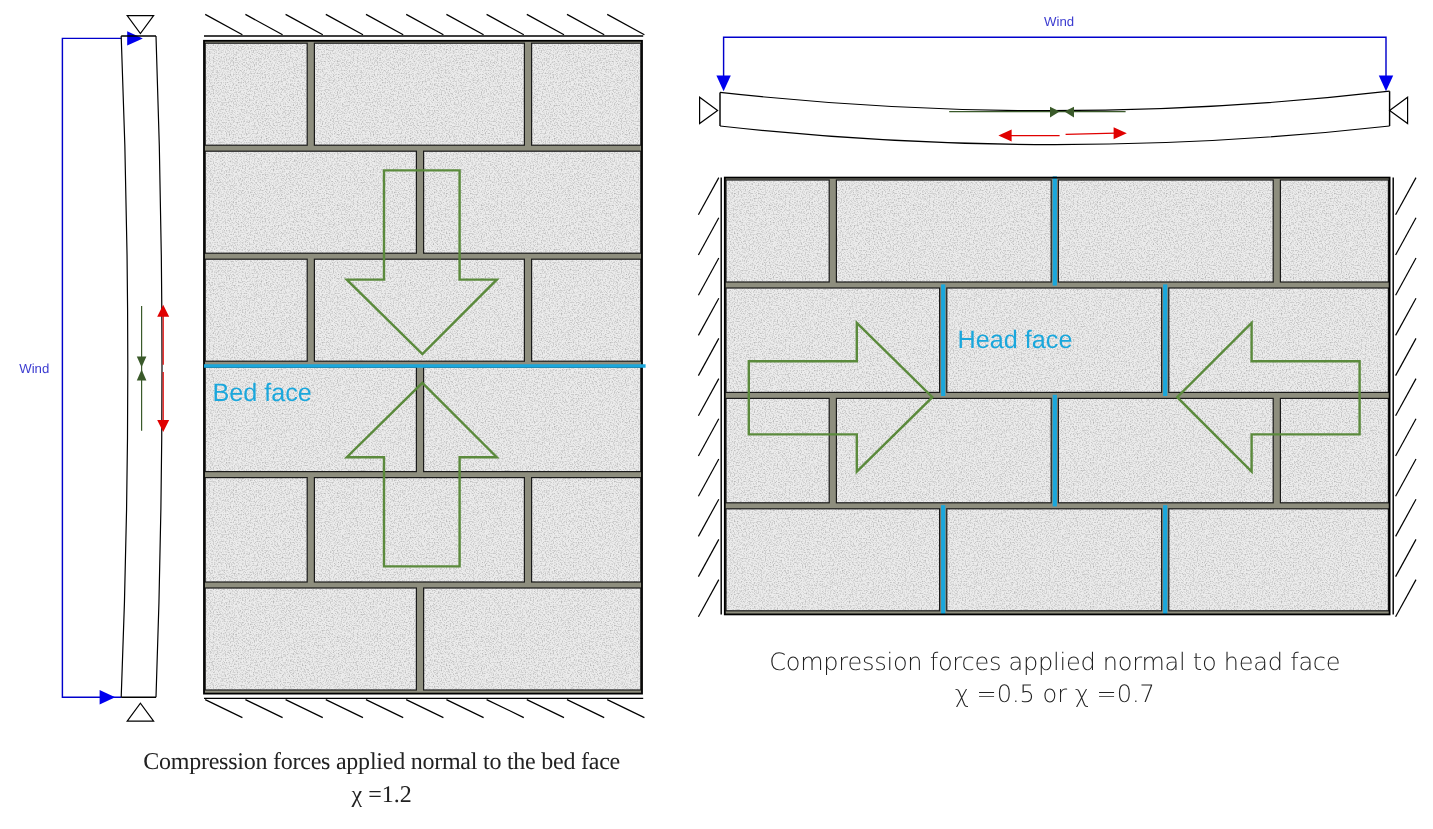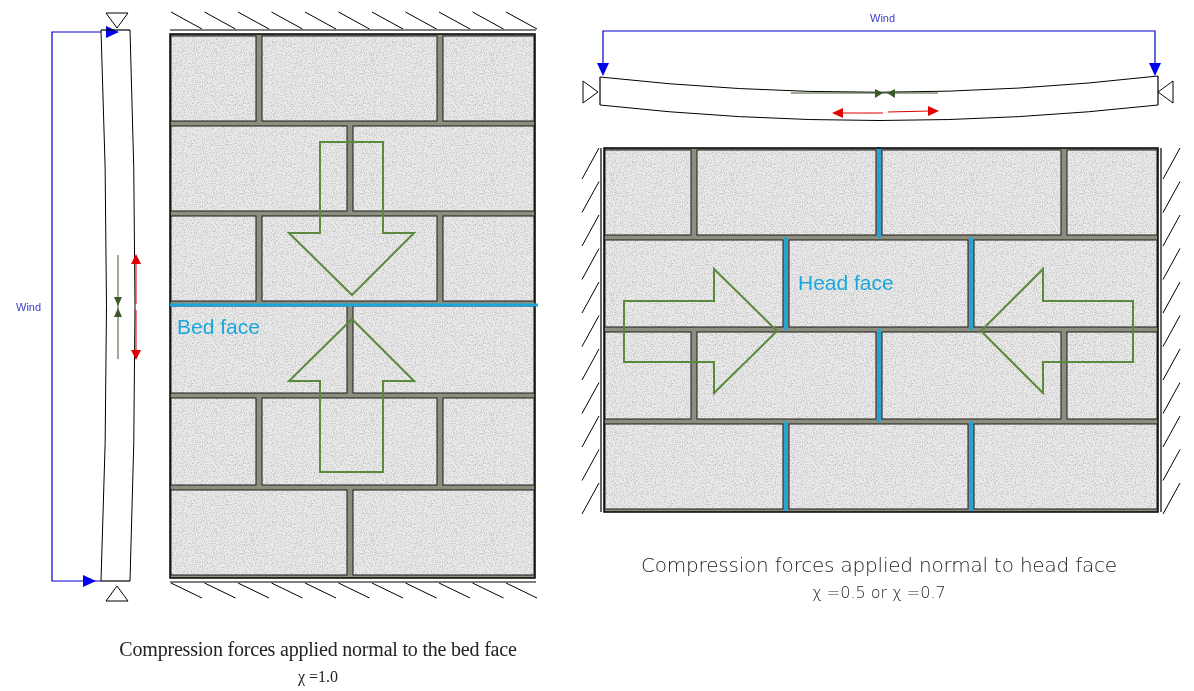--- a/index.html
+++ b/index.html
@@ -1,20 +1,20 @@
 <!DOCTYPE html>
 <html><head>
 <meta charset="utf-8">
 <style>
   html,body{margin:0;padding:0;background:#ffffff;}
   body{width:1194px;height:691px;position:relative;overflow:hidden;font-family:"Liberation Sans",sans-serif;}
   svg{position:absolute;left:0;top:0;}
-  .caption{position:absolute;text-align:center;color:#222;font-family:"DejaVu Sans",sans-serif;font-weight:300;line-height:27px;margin-top:14px;}
+  .caption{position:absolute;text-align:center;color:#222;font-family:"DejaVu Sans",sans-serif;font-weight:300;line-height:27px;}
   .caption .l1{font-size:20px;display:block;letter-spacing:-0.2px;}
-  .caption .l2{font-size:16px;display:block;}
+  .caption .l2{font-size:20px;display:block;}
   .label-wind{font-family:"Liberation Sans",sans-serif;font-size:11px;fill:#3b3bd0;}
   .face-label{font-family:"Liberation Sans",sans-serif;font-size:21px;fill:#1aa7dc;}
 </style>
 </head>
 <body>
 
 <svg id="diagram" width="1194" height="691" viewBox="0 0 1194 691" xmlns="http://www.w3.org/2000/svg">
   <defs>
     <filter id="rough" x="0" y="0" width="100%" height="100%">
       <feTurbulence type="fractalNoise" baseFrequency="0.9" numOctaves="2" seed="3" result="n"></feTurbulence>
@@ -189,18 +189,18 @@
 
     <text class="face-label" x="798" y="290">Head face</text>
 
     <polygon points="624,301 714,301 714,269 777,331 714,393 714,362 624,362" fill="none" stroke="#5b8a3c" stroke-width="2"></polygon>
     <polygon points="1133,301 1043,301 1043,269 981,331 1043,393 1043,362 1133,362" fill="none" stroke="#5b8a3c" stroke-width="2"></polygon>
   </g>
 </svg>
 
 <div class="caption" style="left:20px;top:622px;width:596px;font-family:Liberation Serif, serif;">
   <span class="l1">Compression forces applied normal to the bed face</span>
-  <span class="l2">χ =1.0</span>
+  <span class="l2">χ =1.2</span>
 </div>
 <div class="caption" style="left:580px;top:538px;width:598px;">
   <span class="l1">Compression forces applied normal to head face</span>
   <span class="l2">χ =0.5 or χ =0.7</span>
 </div>
 
 </body></html>

